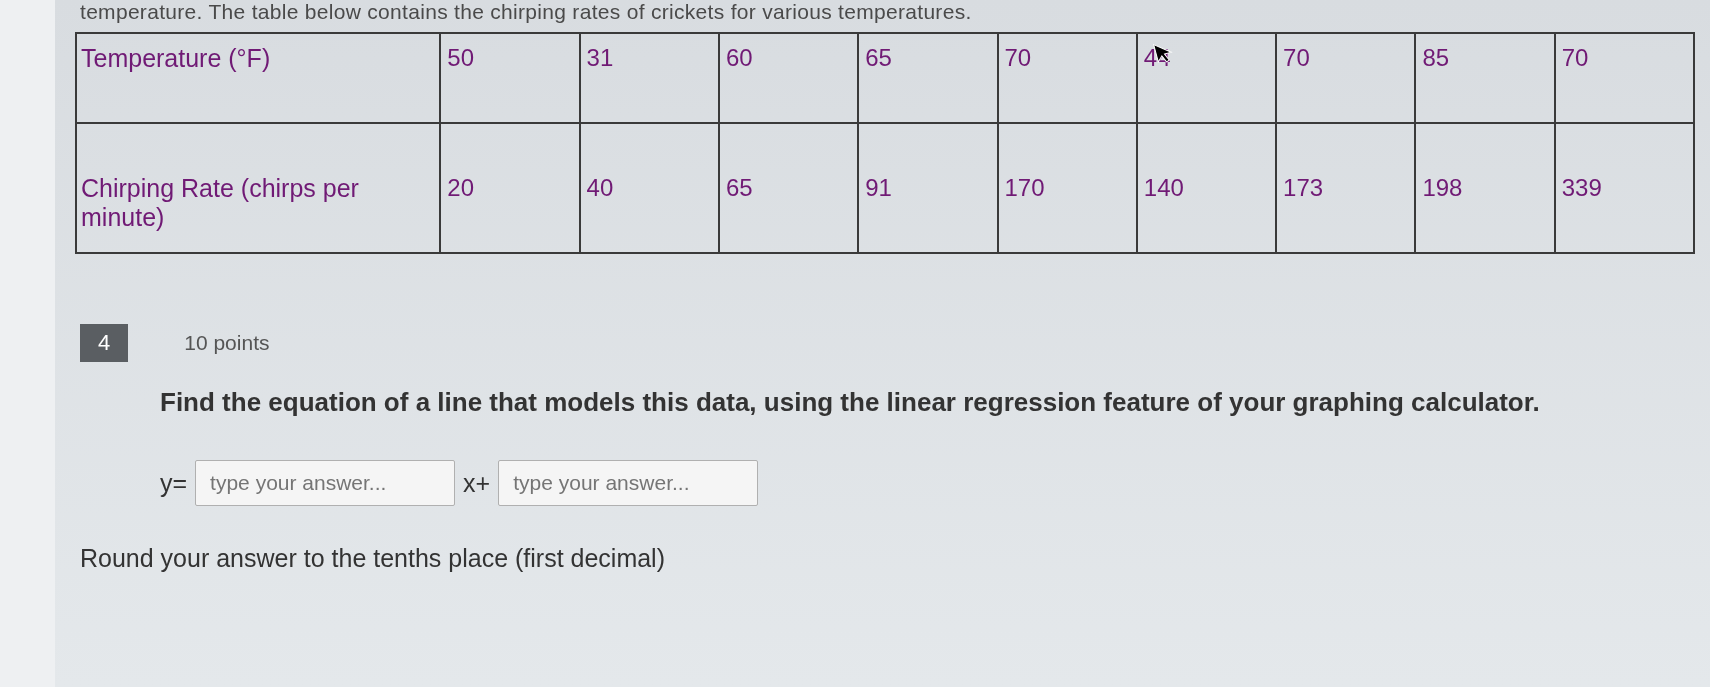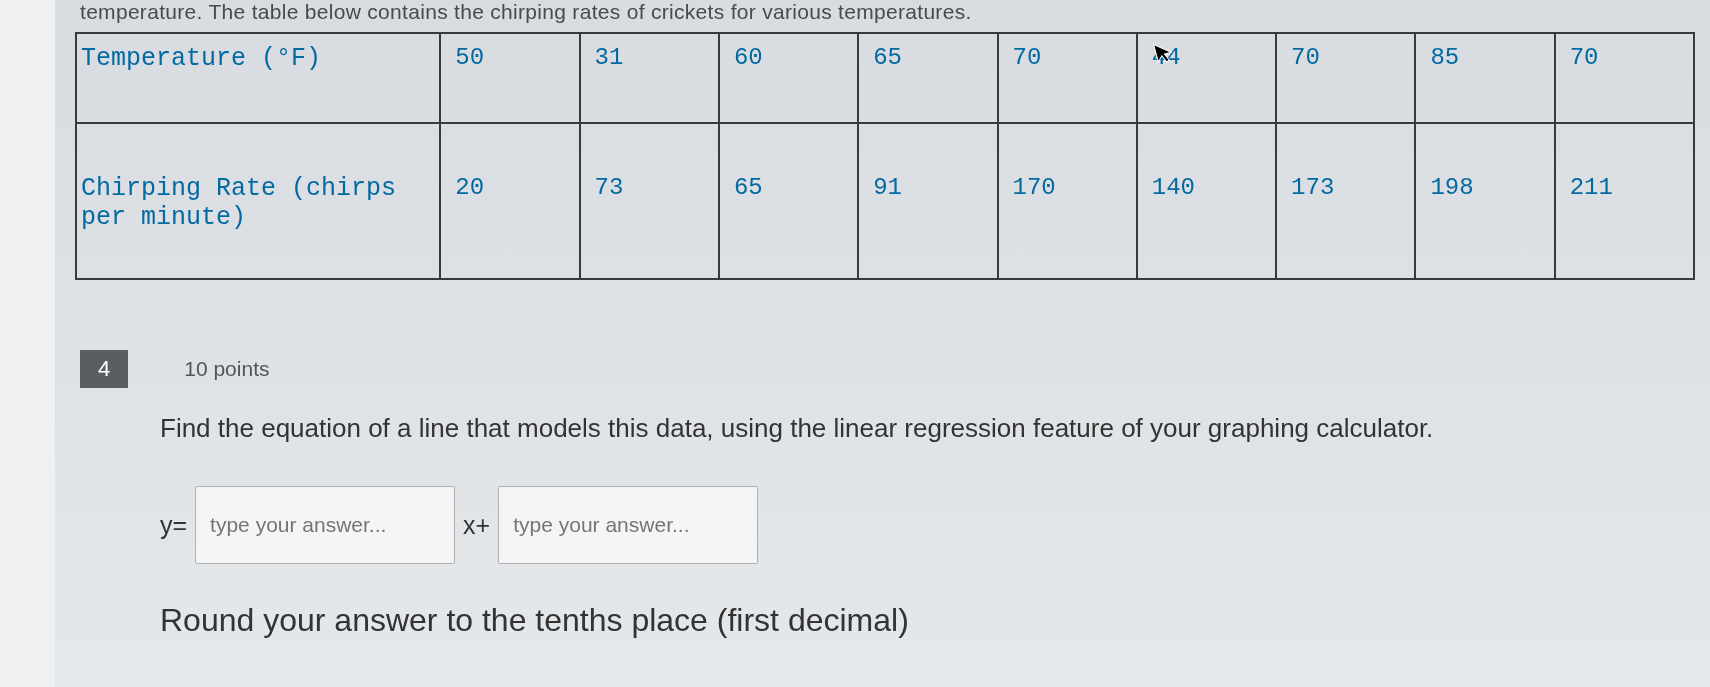--- a/index.html
+++ b/index.html
@@ -34,29 +34,28 @@
       letter-spacing: 0.3px;
     }
     table.data-table {
       border-collapse: collapse;
       width: 1620px;
       margin-left: 15px;
       background: transparent;
     }
     table.data-table td {
       border: 2px solid #3a3a3a;
-      padding: 10px 14px;
+      padding: 10px 6px;
       font-size: 24px;
-      color: #0369a1;
+      color: #701a75;
       vertical-align: top;
       height: 90px;
-      font-family: Liberation Mono, monospace;
     }
     table.data-table tr:nth-child(2) td {
-      height: 156px;
+      height: 130px;
       padding-top: 50px;
     }
     table.data-table td.label-cell {
       width: 340px;
       padding-left: 4px;
       font-size: 25px;
     }
     table.data-table td.val {
       width: 130px;
     }
@@ -81,44 +80,44 @@
       color: #555;
       font-size: 21px;
       margin-left: 36px;
     }
     .question-text {
       font-size: 26px;
       color: #333;
       margin-left: 80px;
       margin-top: 22px;
       line-height: 1.4;
+      font-weight: bold;
     }
     .answer-row {
       margin-left: 80px;
       margin-top: 40px;
       display: flex;
       align-items: center;
       gap: 8px;
       font-size: 25px;
       color: #333;
     }
     .answer-input {
       border: 1px solid #b0b0b0;
       background: #f5f5f5;
-      padding: 26px 14px;
+      padding: 10px 14px;
       font-size: 21px;
       color: #888;
       width: 260px;
       font-family: inherit;
       border-radius: 2px;
     }
     .round-note {
-      margin-left: 80px;
       margin-top: 38px;
-      font-size: 32px;
+      font-size: 25px;
       color: #333;
     }
     .cursor-icon {
       position: absolute;
       top: 40px;
       left: 1155px;
       font-size: 22px;
       color: #000;
       pointer-events: none;
       transform: rotate(-15deg);
@@ -143,28 +142,28 @@
       <td class="val">65</td>
       <td class="val">70</td>
       <td class="val">44</td>
       <td class="val">70</td>
       <td class="val">85</td>
       <td class="val">70</td>
     </tr>
     <tr>
       <td class="label-cell">Chirping Rate (chirps per minute)</td>
       <td class="val">20</td>
-      <td class="val">73</td>
+      <td class="val">40</td>
       <td class="val">65</td>
       <td class="val">91</td>
       <td class="val">170</td>
       <td class="val">140</td>
       <td class="val">173</td>
       <td class="val">198</td>
-      <td class="val">211</td>
+      <td class="val">339</td>
     </tr>
   </tbody>
     </table>
 
   <div class="question-block">
     <div class="question-header">
       <span class="question-number">4</span>
       <span class="points">10 points</span>
     </div>
     <div class="question-text">Find the equation of a line that models this data, using the linear regression feature of your graphing calculator.</div>

